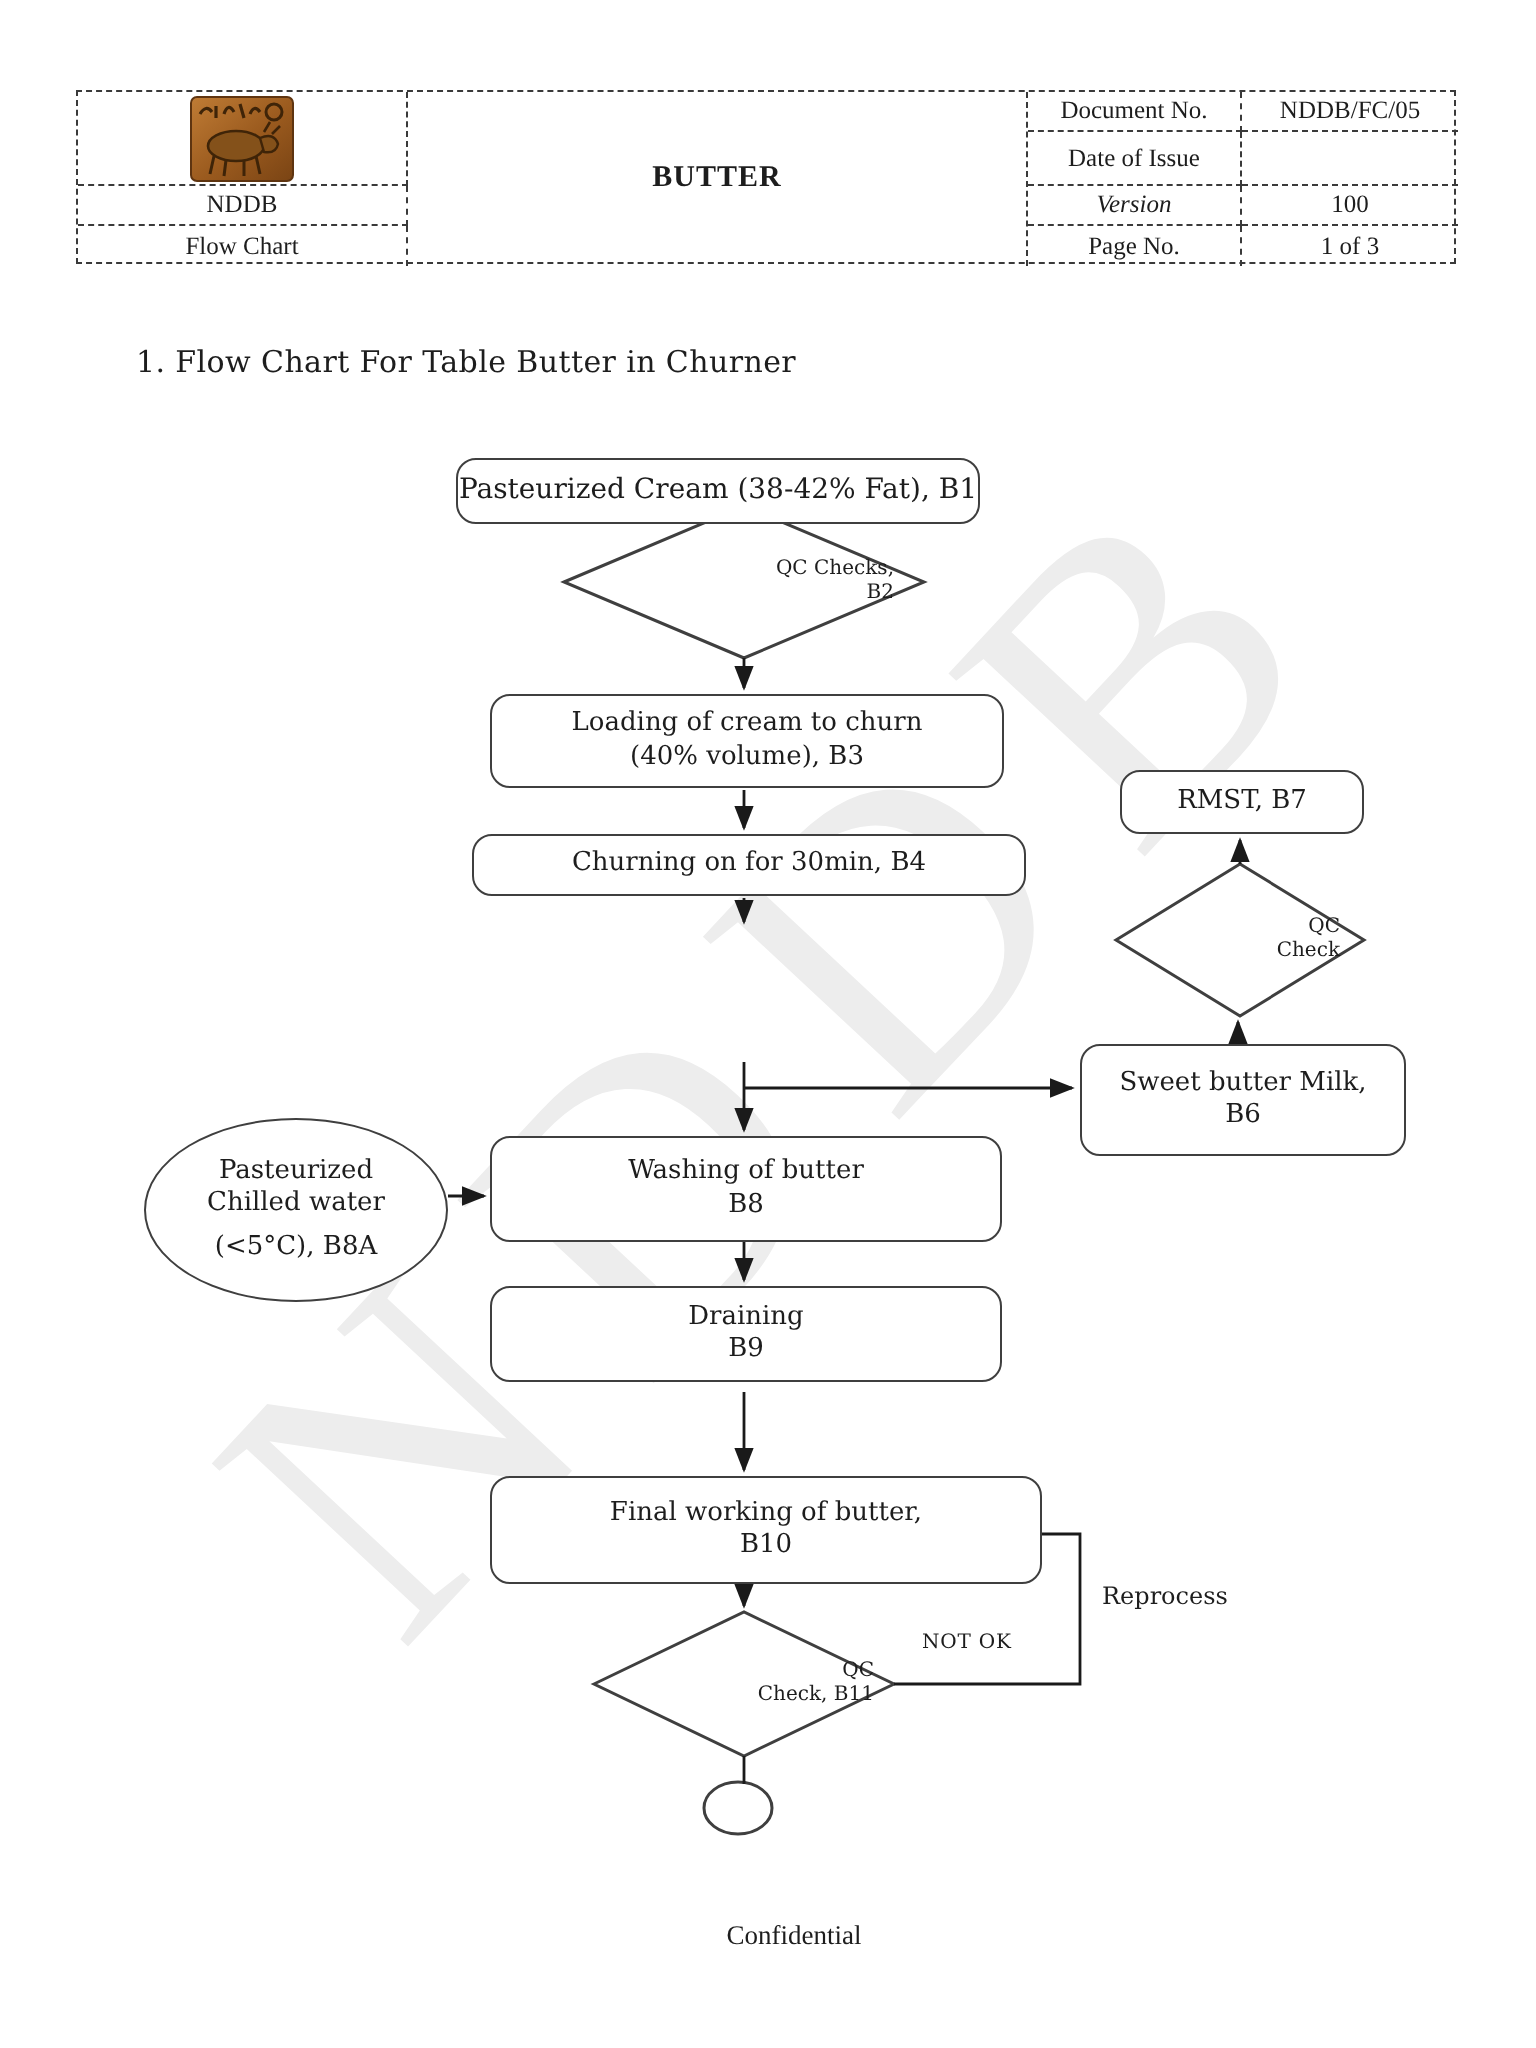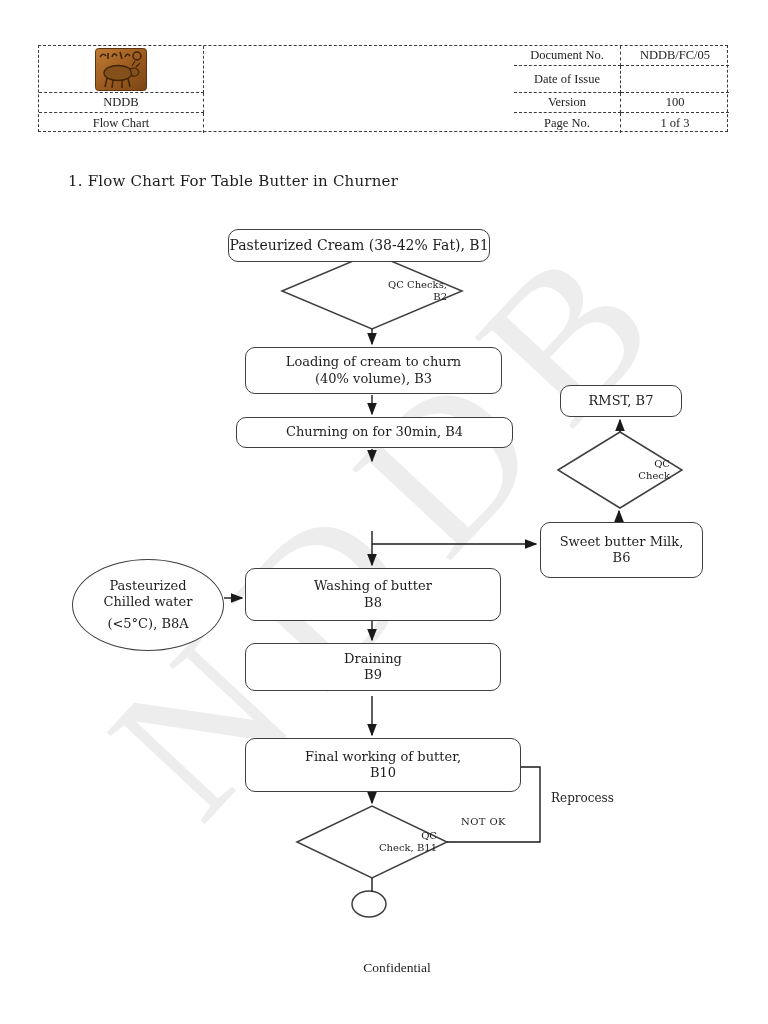--- a/index.html
+++ b/index.html
@@ -63,26 +63,27 @@
         <path d="M5,9 q3,-5 6,-1 M13,5 l0,6 M17,9 q2,-6 5,-1 M25,4 l2,7 M30,9 q2,-5 5,-1" stroke="#3f2408" fill="none" stroke-width="1.6"></path>
         <circle cx="42" cy="8" r="4" fill="none" stroke="#3f2408" stroke-width="1.5"></circle>
         <ellipse cx="23" cy="25" rx="14" ry="7.5" fill="#84511a" stroke="#3f2408" stroke-width="1.3"></ellipse>
         <path d="M12,30 l-2,9 M18,32 l-1,8 M27,32 l0,8 M33,30 l2,9" stroke="#3f2408" fill="none" stroke-width="1.5"></path>
         <path d="M35,21 q7,-3 9,3 q-1,5 -7,4 z" fill="#84511a" stroke="#3f2408" stroke-width="1.2"></path>
         <path d="M37,18 l3,-5 M41,19 l4,-4" stroke="#3f2408" fill="none" stroke-width="1.3"></path>
       </svg>
     </div>
     <div class="cell" style="grid-column:1;grid-row:3;">NDDB</div>
     <div class="cell no-b" style="grid-column:1;grid-row:4;">Flow Chart</div>
+    <div class="cell product no-b" style="grid-column:2;grid-row:1/5;">BUTTER</div>
 
     <div class="cell" style="grid-column:3;grid-row:1;">Document No.</div>
     <div class="cell no-r" style="grid-column:4;grid-row:1;">NDDB/FC/05</div>
     <div class="cell" style="grid-column:3;grid-row:2;">Date of Issue</div>
     <div class="cell no-r" style="grid-column:4;grid-row:2;"></div>
-    <div class="cell" style="grid-column:3;grid-row:3;">Version</div>
+    <div class="cell" style="grid-column:3;grid-row:3;font-style:italic;">Version</div>
     <div class="cell no-r" style="grid-column:4;grid-row:3;">100</div>
     <div class="cell no-b" style="grid-column:3;grid-row:4;">Page No.</div>
     <div class="cell no-r no-b" style="grid-column:4;grid-row:4;">1 of 3</div>
   </div>
 
   <div class="sec-title">1. Flow Chart For  Table Butter in Churner</div>
 
   <svg class="wires" width="768" height="1024">
     <defs>
       <marker id="ah" markerWidth="9" markerHeight="7" refX="8" refY="3.5" orient="auto">

